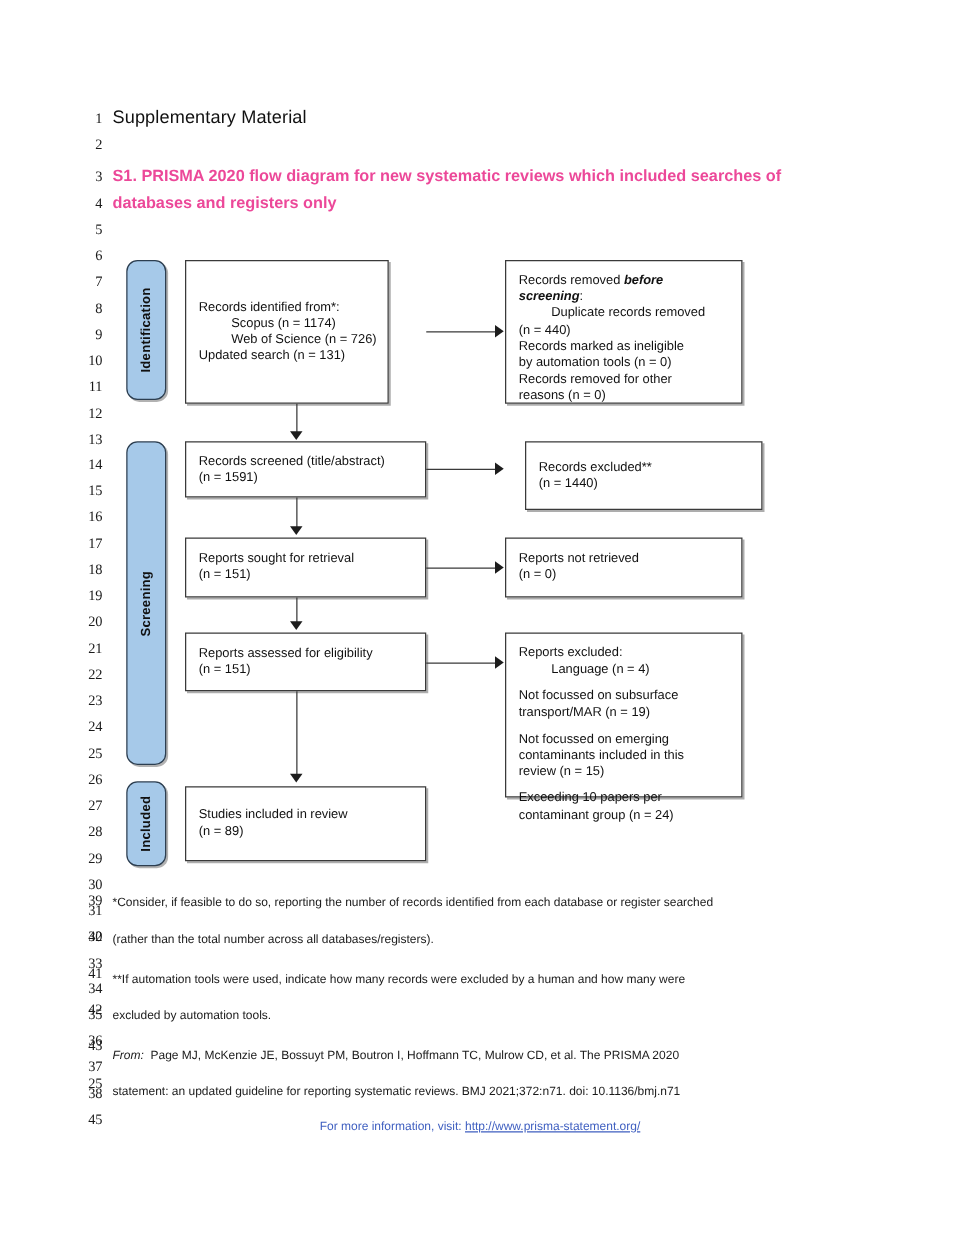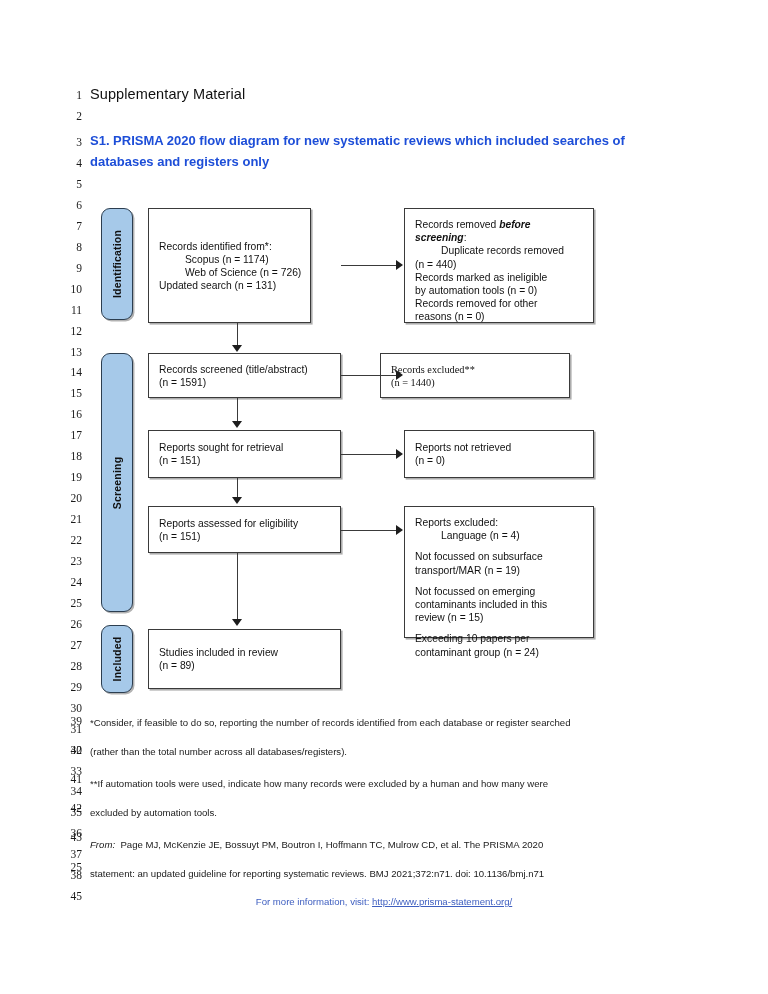--- a/index.html
+++ b/index.html
@@ -55,21 +55,21 @@
     white-space: nowrap;
   }
   .section-title {
     position: absolute;
     left: 90px;
     top: 131px;
     width: 560px;
     font-size: 13px;
     font-weight: 700;
     line-height: 20.5px;
-    color: #1d4ed8;
+    color: #ec4899;
   }
 
   
   .flow {
     position: absolute;
     left: 0; top: 0;
     width: 768px;
     height: 994px;
   }
 
@@ -290,21 +290,21 @@
       </div>
     </div>
 
     <div class="fbox" style="left:148px; top:353px; width:193px; height:45px;">
       <div class="inner mid">
         <div>Records screened (title/abstract)</div>
         <div>(n = 1591)</div>
       </div>
     </div>
 
-    <div class="fbox" style="left:380px; top:353px; width:190px; height:45px;font-family:Liberation Serif, serif;">
+    <div class="fbox" style="left:420px; top:353px; width:190px; height:55px;">
       <div class="inner mid">
         <div>Records excluded**</div>
         <div>(n = 1440)</div>
       </div>
     </div>
 
     <div class="fbox" style="left:148px; top:430px; width:193px; height:48px;">
       <div class="inner mid">
         <div>Reports sought for retrieval</div>
         <div>(n = 151)</div>

